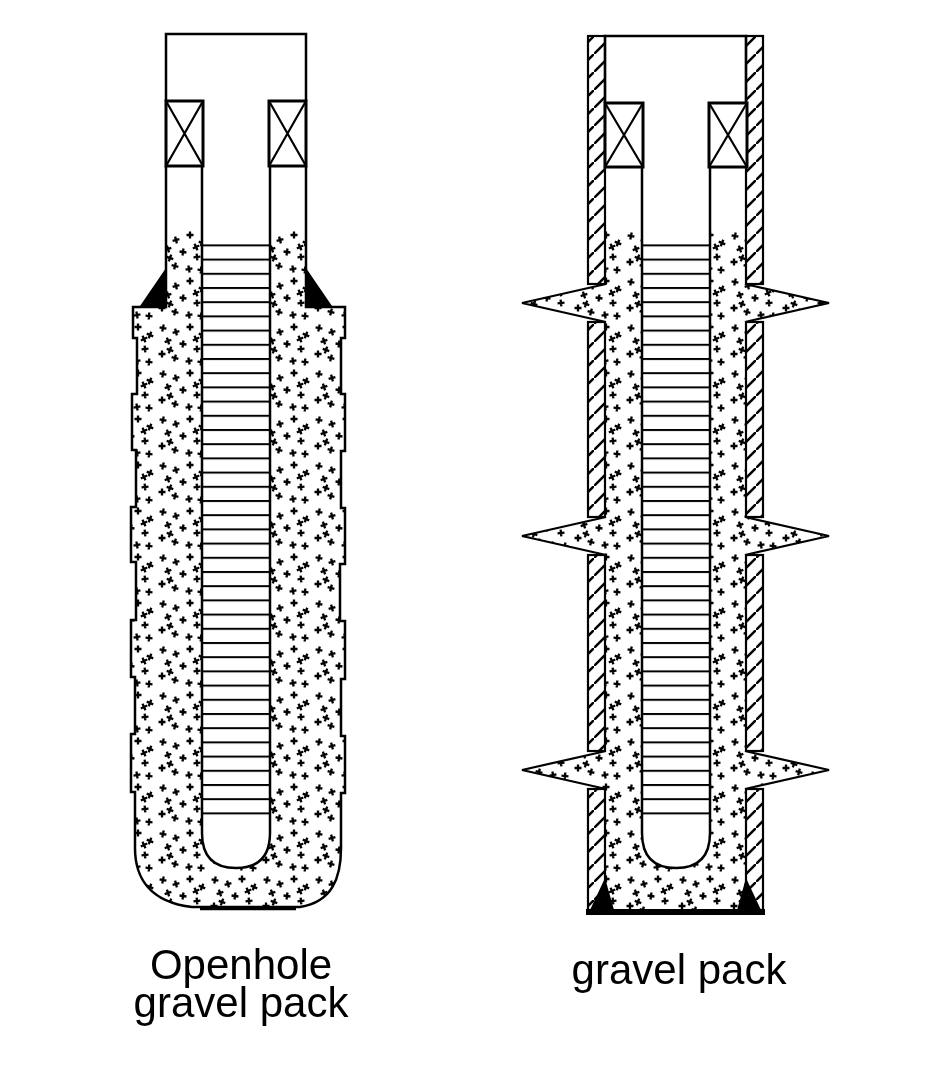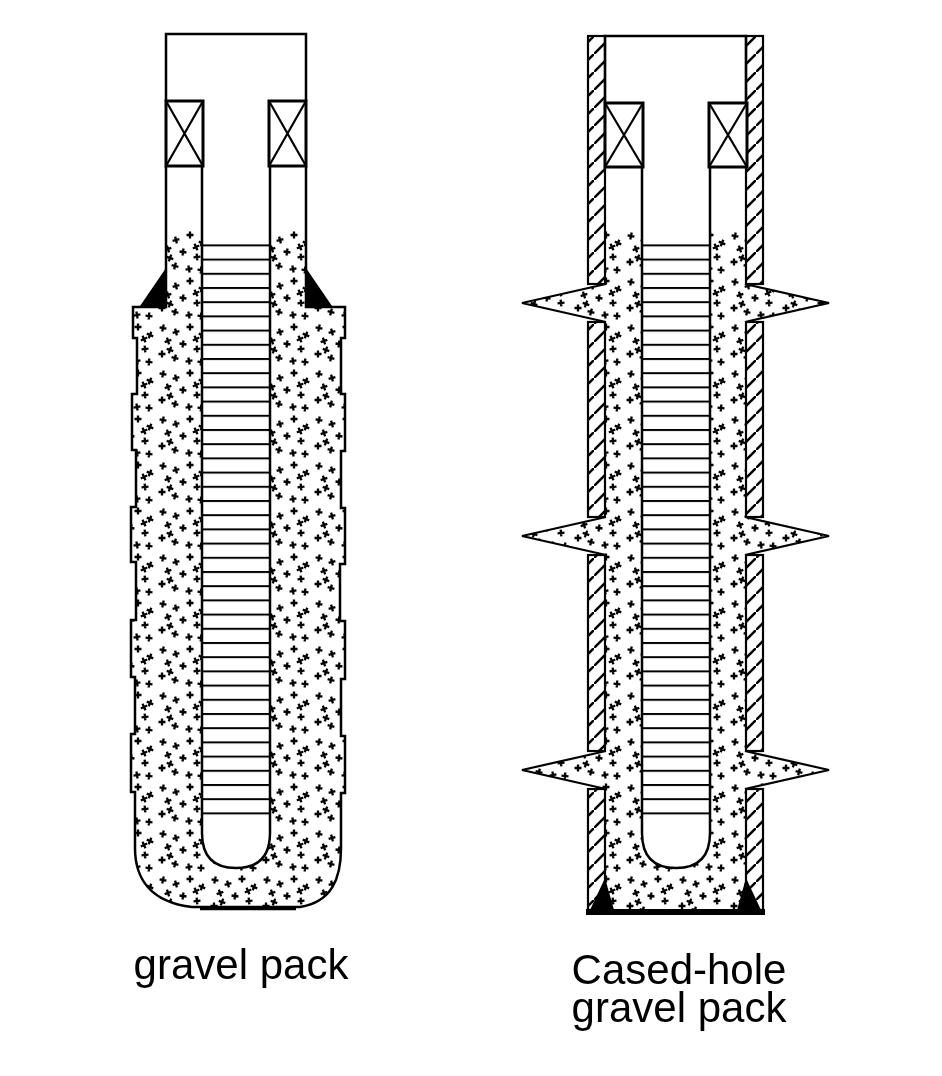--- a/index.html
+++ b/index.html
@@ -151,20 +151,20 @@
 
     <path fill="none" stroke="#000" stroke-width="2.5" d="M605,103 V36 H746 V103"></path>
 
     <polygon points="590,910 605,878 614,910" fill="#000"></polygon>
     <polygon points="761,910 746,878 737,910" fill="#000"></polygon>
     <rect x="586" y="909" width="179" height="6" fill="#000"></rect>
   </g>
 </svg>
 
 <div class="caption caption-left">
+  <div>Openhole</div>
   <div>gravel pack</div>
 </div>
 <div class="caption caption-right">
-  <div>Cased-hole</div>
   <div>gravel pack</div>
 </div>
 
 </div>
 
 </body></html>

